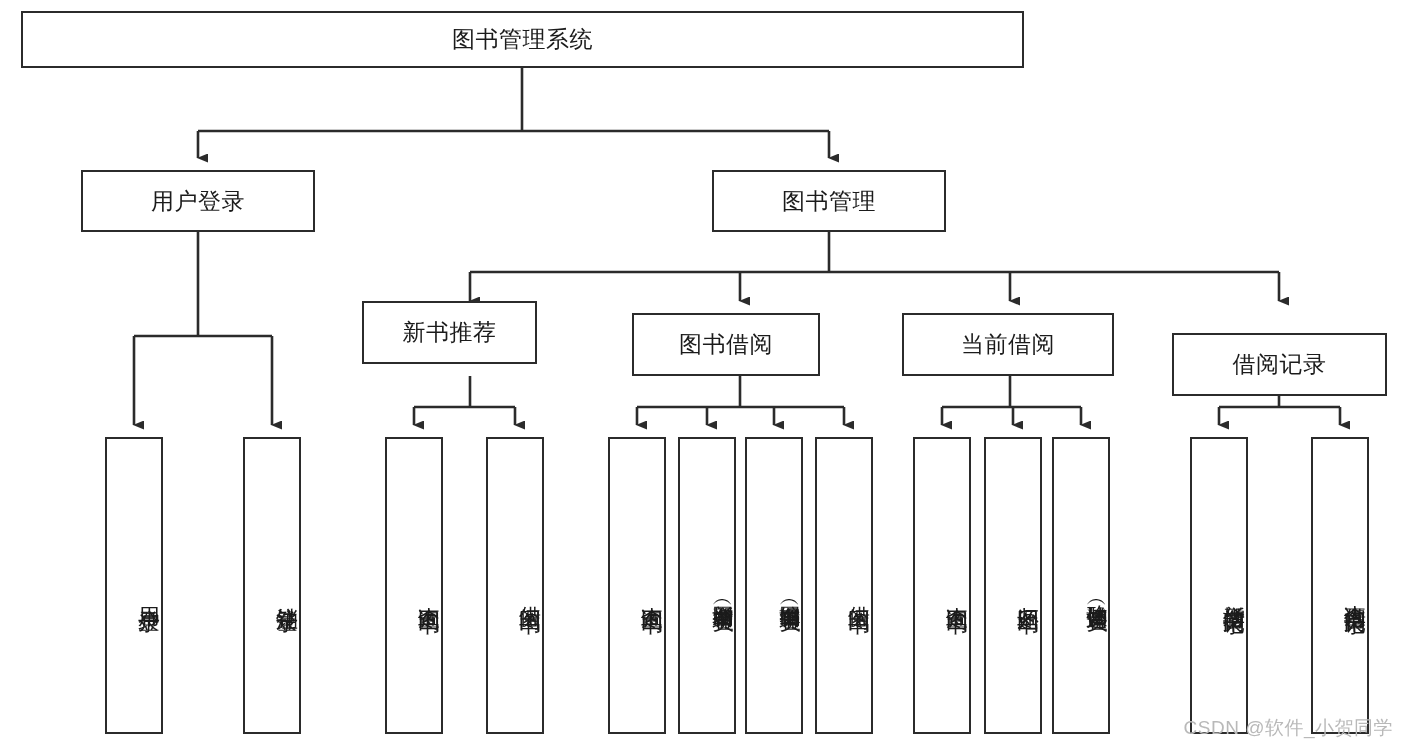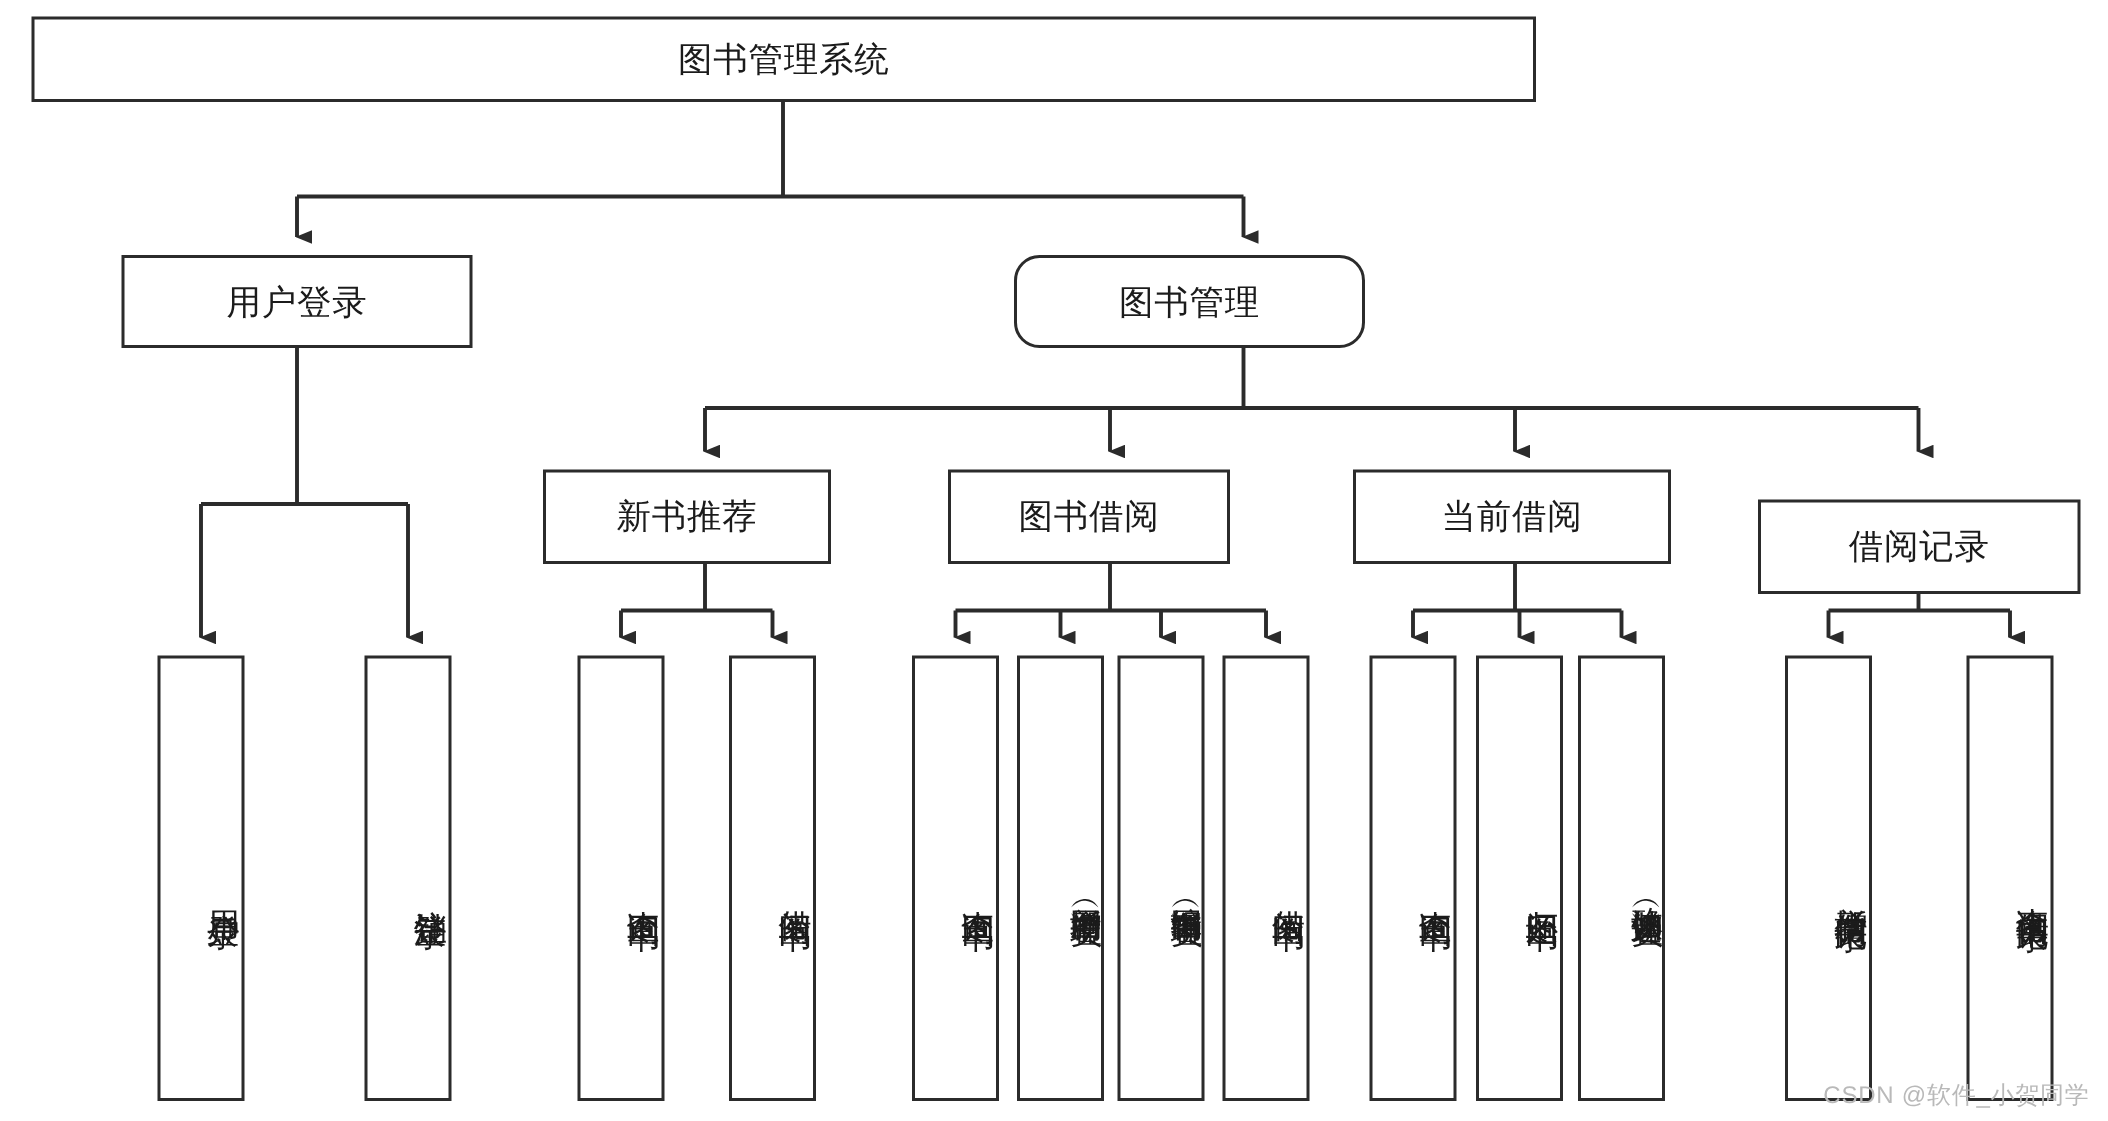--- a/index.html
+++ b/index.html
@@ -53,21 +53,21 @@
     overflow: hidden;
   }
   .node-v.tall-text {
     font-size: 21px;
     letter-spacing: 1px;
   }
   #watermark {
     position: absolute;
     right: 12px;
     bottom: 6px;
-    font-size: 16px;
+    font-size: 19px;
     color: #b9b9b9;
     white-space: nowrap;
     letter-spacing: 0.5px;
   }
 </style>
 </head>
 <body>
 
 <div id="canvas">
 
@@ -114,24 +114,24 @@
       </g>
   </svg>
 
   <div id="nodes-layer">
       <div class="node node-h" style="left: 21px; top: 11px; width: 1003px; height: 57px;">
         <span>图书管理系统</span>
       </div>
       <div class="node node-h" style="left: 81px; top: 170px; width: 234px; height: 62px;">
         <span>用户登录</span>
       </div>
-      <div class="node node-h" style="left: 676px; top: 170px; width: 234px; height: 62px; border-radius: 17px;">
+      <div class="node node-h" style="left: 712px; top: 170px; width: 234px; height: 62px;">
         <span>图书管理</span>
       </div>
-      <div class="node node-h" style="left: 362px; top: 313px; width: 192px; height: 63px;">
+      <div class="node node-h" style="left: 362px; top: 301px; width: 175px; height: 63px;">
         <span>新书推荐</span>
       </div>
       <div class="node node-h" style="left: 632px; top: 313px; width: 188px; height: 63px;">
         <span>图书借阅</span>
       </div>
       <div class="node node-h" style="left: 902px; top: 313px; width: 212px; height: 63px;">
         <span>当前借阅</span>
       </div>
       <div class="node node-h" style="left: 1172px; top: 313px; width: 215px; height: 63px; margin-top: 20px;">
         <span>借阅记录</span>

